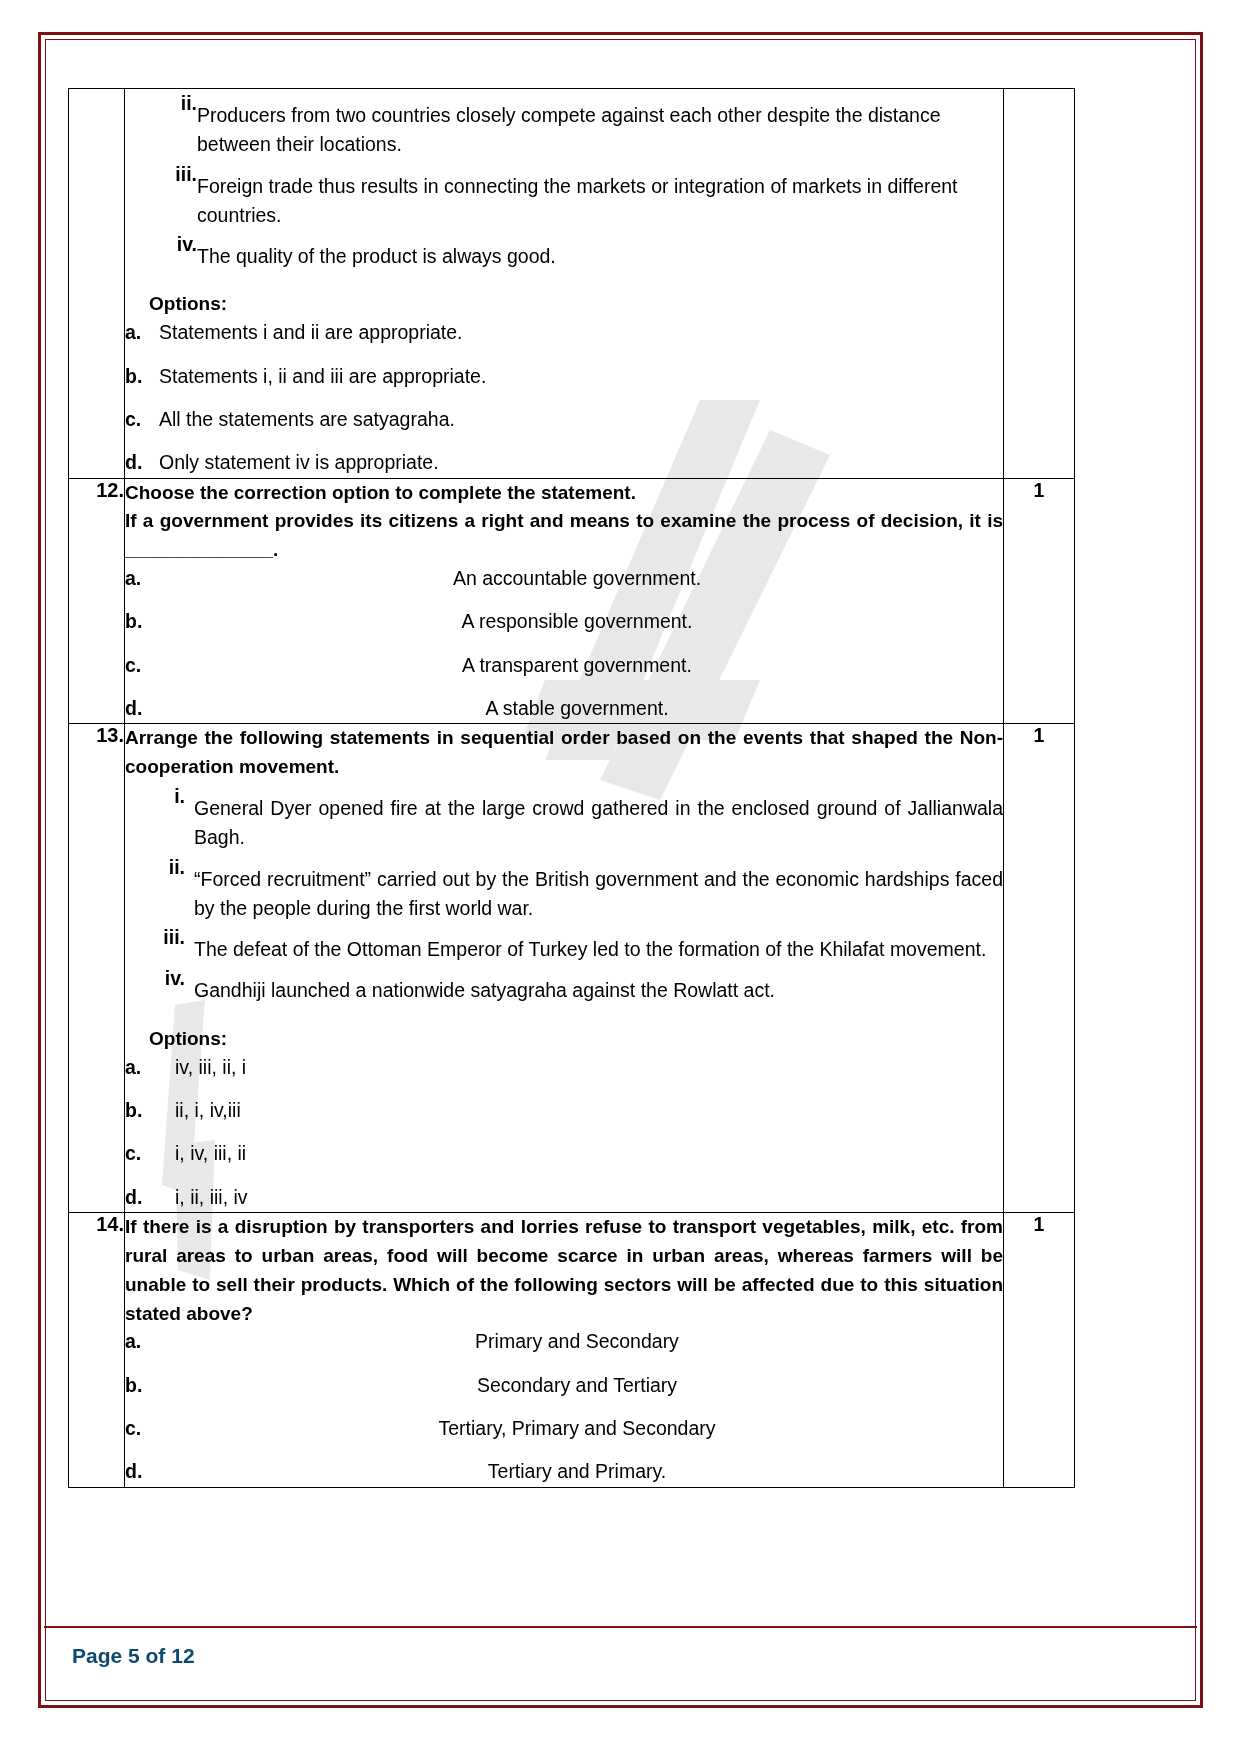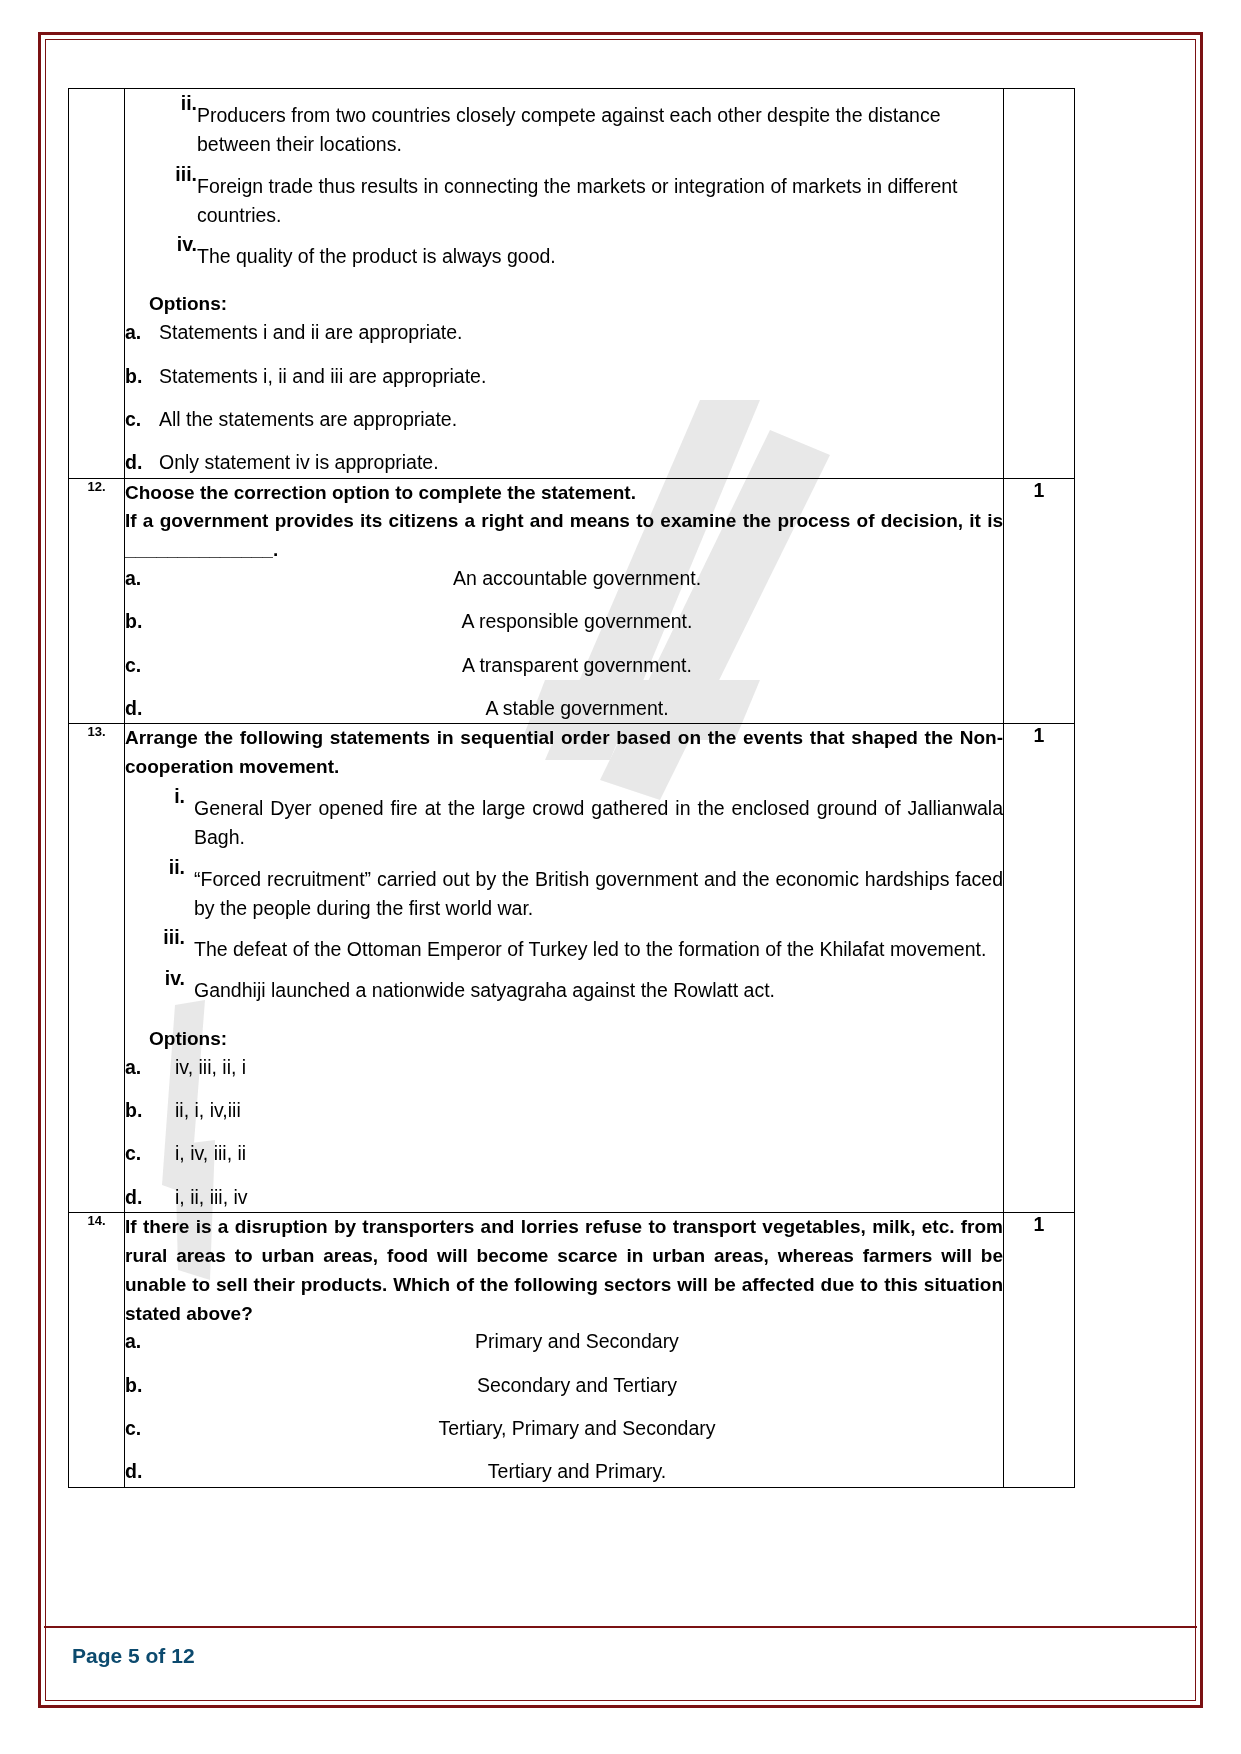--- a/index.html
+++ b/index.html
@@ -62,23 +62,23 @@
     table-layout: fixed;
   }
   table.qtable td {
     border: 1px solid #000000;
     vertical-align: top;
     padding: 0;
     background: transparent;
   }
   td.qnum {
     width: 55px;
-    text-align: center;
-    font-weight: bold;
-    font-size: 13px;
+    text-align: right;
+    font-weight: bold;
+    font-size: 20px;
     padding-top: 9px;
   }
   td.qbody {
     width: 878px;
     padding: 6px 10px 10px 10px;
   }
   td.qmark {
     width: 70px;
     text-align: center;
     font-weight: bold;
@@ -245,21 +245,21 @@
             <li>
               <span class="omark">a.</span>
               <span class="otext">Statements i and ii are appropriate.</span>
             </li>
             <li>
               <span class="omark">b.</span>
               <span class="otext">Statements i, ii and iii  are appropriate.</span>
             </li>
             <li>
               <span class="omark">c.</span>
-              <span class="otext">All the statements are appropriate.</span>
+              <span class="otext">All the statements are satyagraha.</span>
             </li>
             <li>
               <span class="omark">d.</span>
               <span class="otext">Only statement iv is appropriate.</span>
             </li>
           </ol>
         </td>
         <td class="qmark"></td>
       </tr>
 

